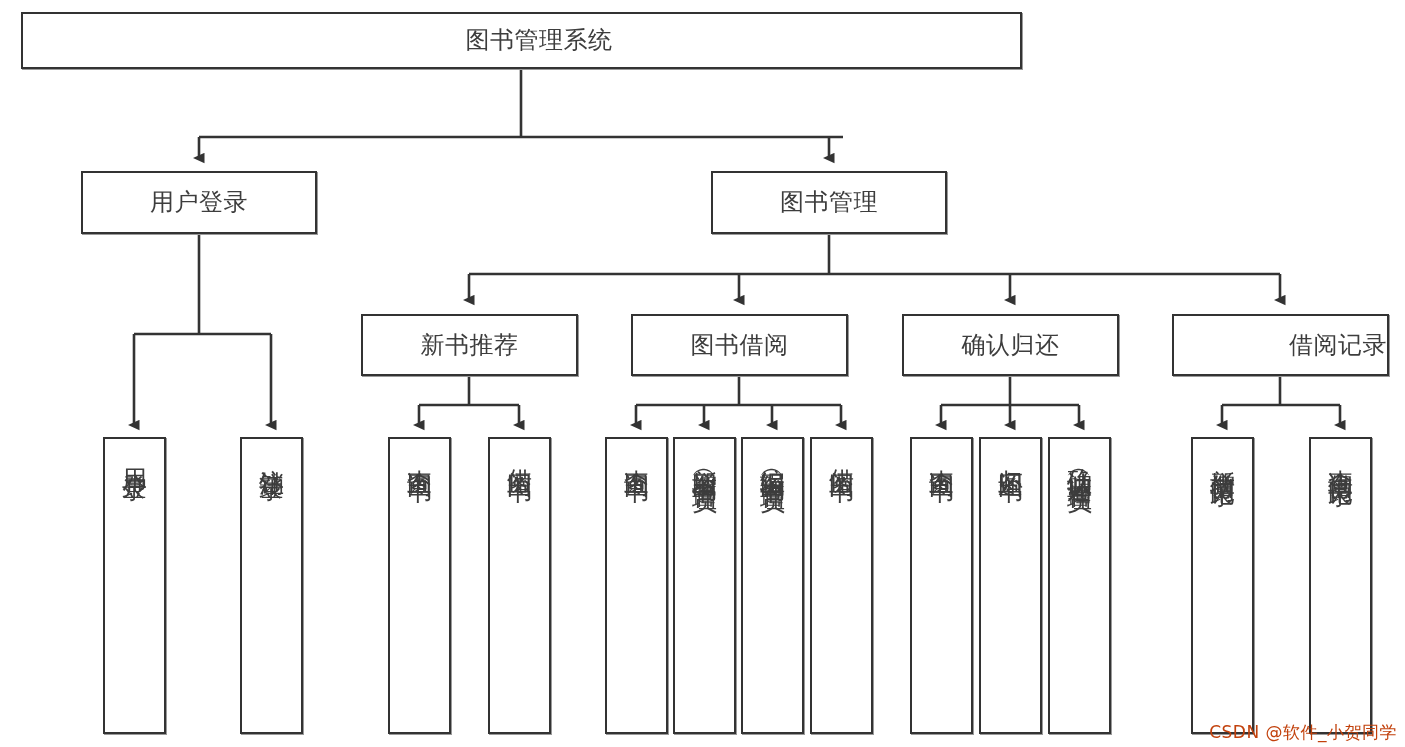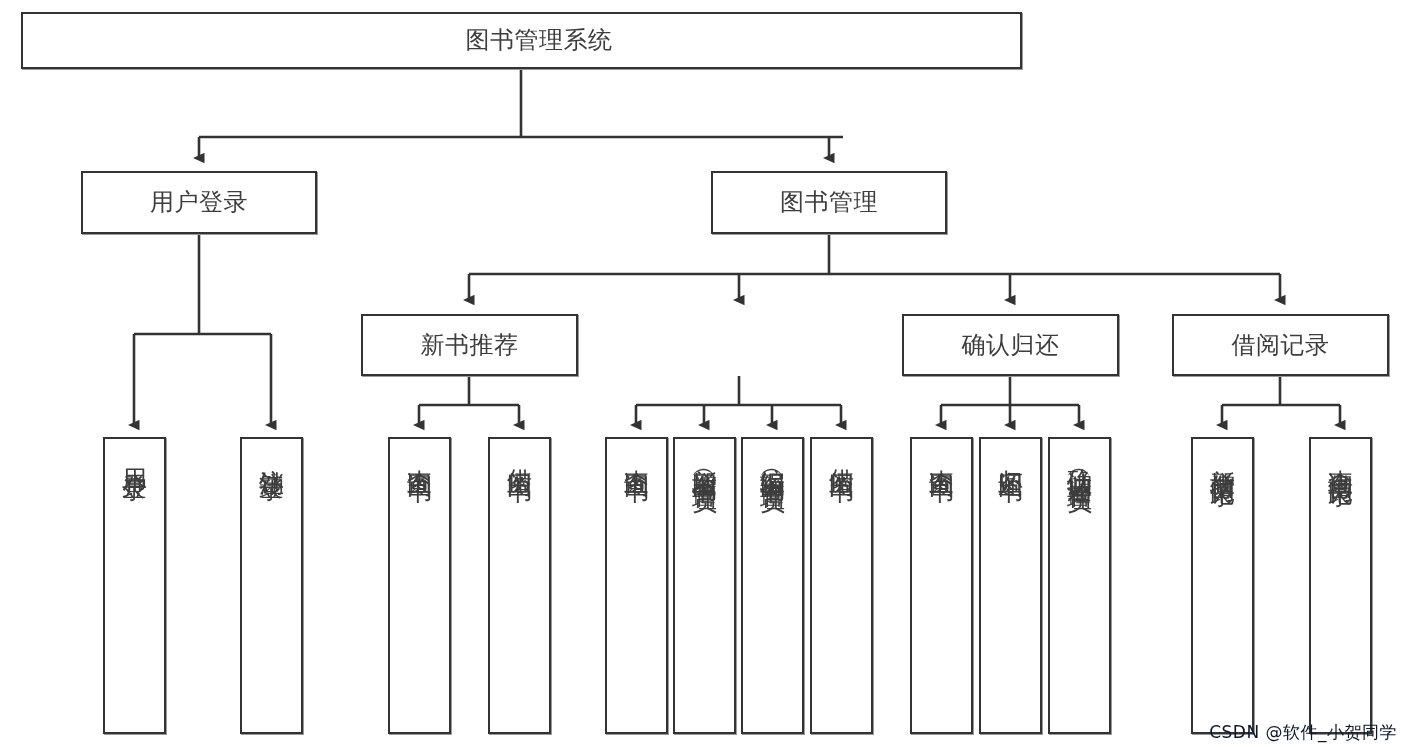--- a/index.html
+++ b/index.html
@@ -61,21 +61,21 @@
     line-height: 1.0;
     letter-spacing: 3px;
     white-space: nowrap;
     max-height: 100%;
   }
   #watermark {
     position: absolute;
     right: 8px;
     bottom: 3px;
     font-size: 17px;
-    color: #0f172a;
+    color: #c2410c;
     letter-spacing: 0.5px;
     white-space: nowrap;
     user-select: none;
   }
 </style>
 </head>
 <body>
 
 <div id="diagram-root">
 
@@ -136,24 +136,27 @@
   <div class="node node-h" style="left:81px; top:171px; width:236px; height:63px;">
     <span class="node-label">用户登录</span>
   </div>
   <div class="node node-h" style="left:711px; top:171px; width:236px; height:63px;">
     <span class="node-label">图书管理</span>
   </div>
 
   <div class="node node-h" style="left:361px; top:314px; width:217px; height:62px;">
     <span class="node-label">新书推荐</span>
   </div>
+  <div class="node node-h" style="left:631px; top:314px; width:217px; height:62px;">
+    <span class="node-label">图书借阅</span>
+  </div>
   <div class="node node-h" style="left:902px; top:314px; width:217px; height:62px;">
     <span class="node-label">确认归还</span>
   </div>
-  <div class="node node-h" style="left:1172px; top:314px; width:217px; height:62px;">
+  <div class="node node-h" style="left:1172px; top:314px; width:217px; height:62px;justify-content:flex-end;">
     <span class="node-label">借阅记录</span>
   </div>
 
   <div class="node node-v" style="left:103px; top:437px; width:63px; height:297px;">
     <span class="node-label">用户登录</span>
   </div>
   <div class="node node-v" style="left:240px; top:437px; width:63px; height:297px;">
     <span class="node-label">注销登录</span>
   </div>
 

